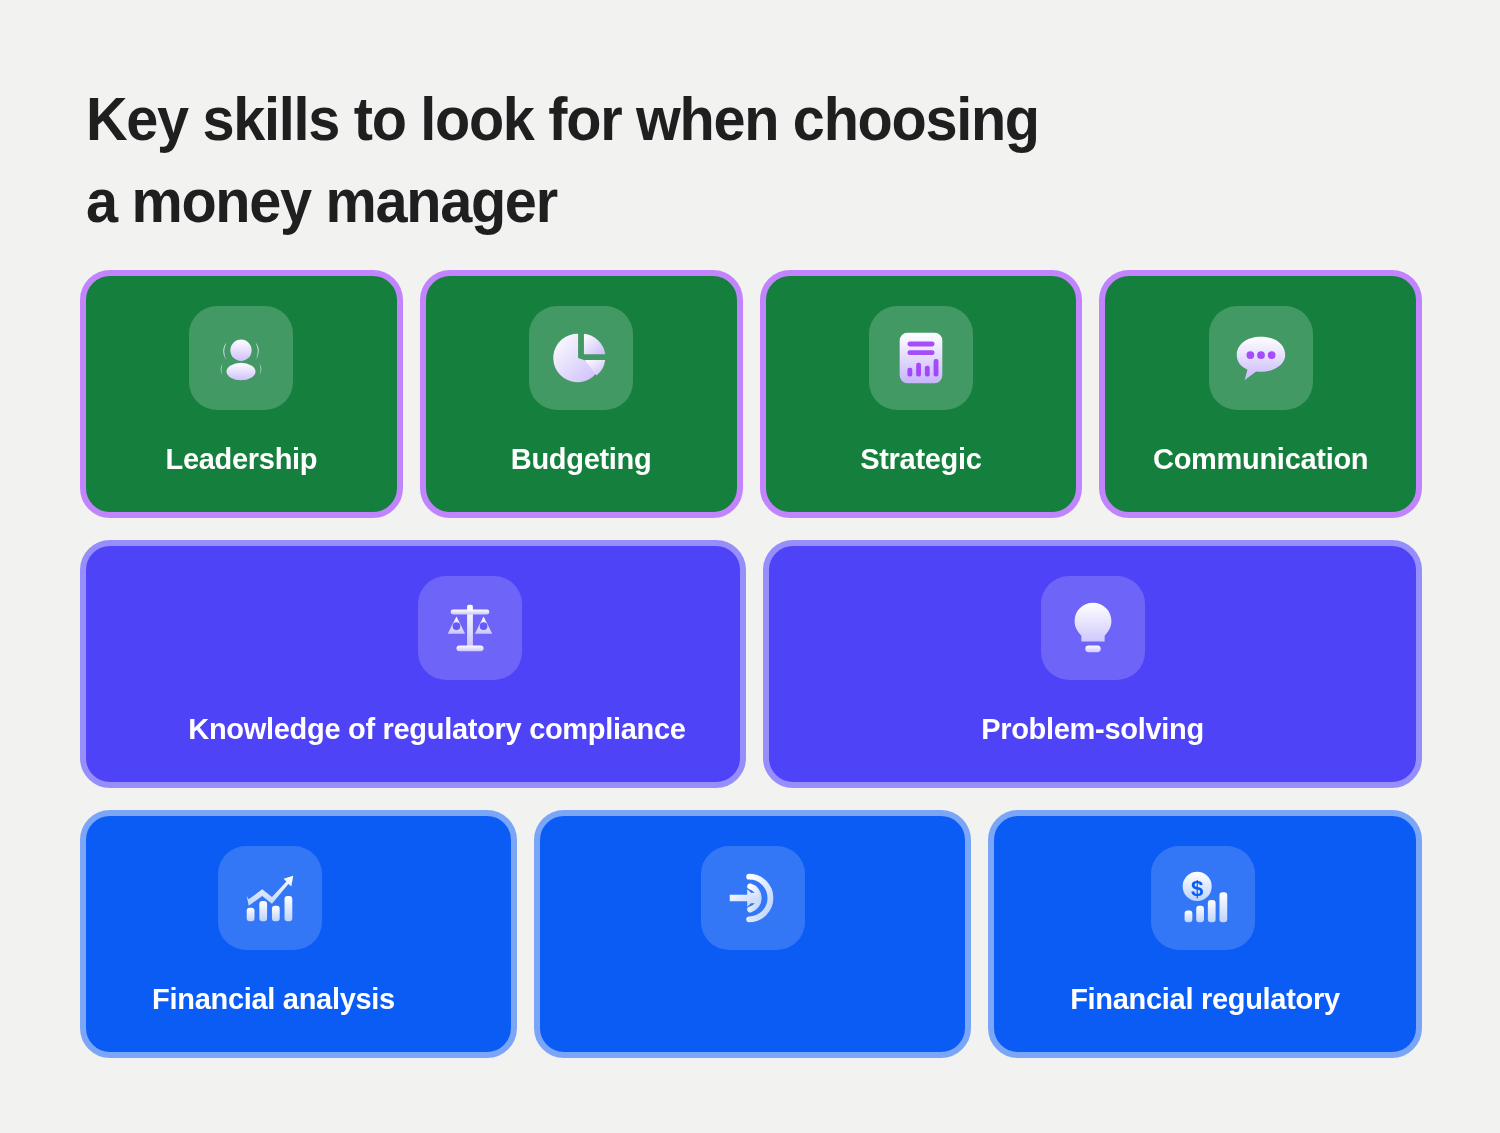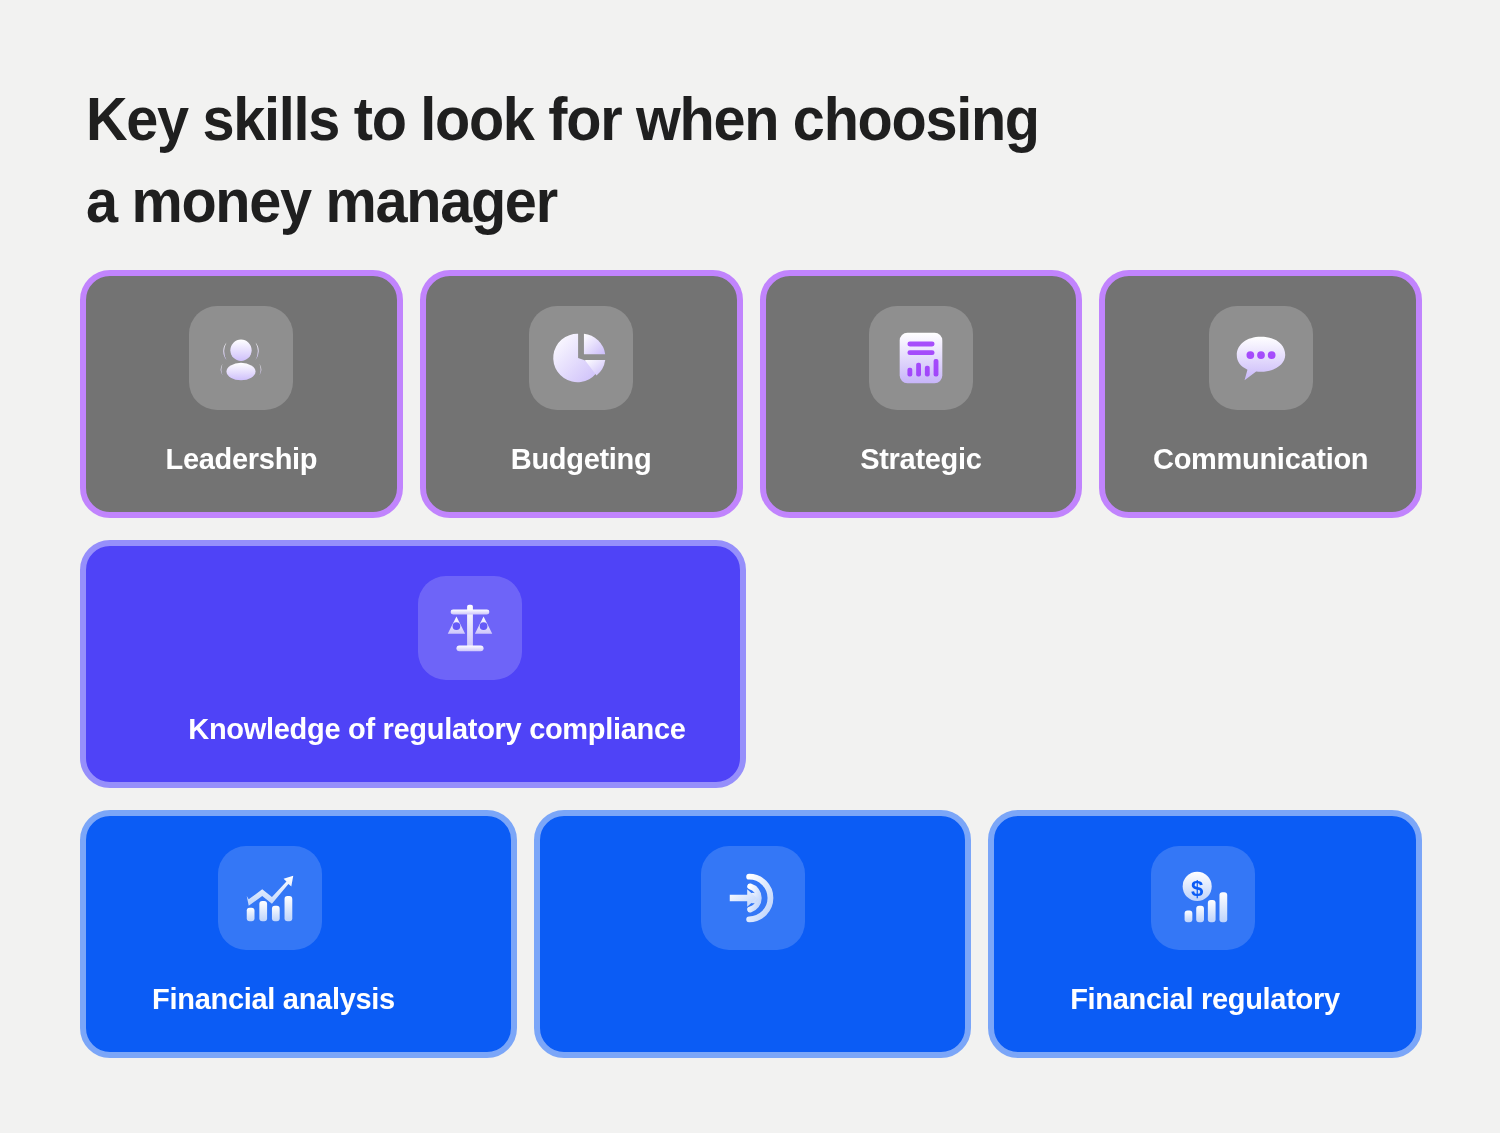--- a/index.html
+++ b/index.html
@@ -35,21 +35,21 @@
   .card {
     position:relative;
     border-radius:30px;
     display:flex;
     flex-direction:column;
     align-items:center;
     justify-content:flex-start;
     overflow:hidden;
   }
   
-  .card.purple { background:#737373; border:6px solid #c184fd;justify-content:space-between; }
+  .card.purple { background:#15803d; border:6px solid #c184fd;justify-content:space-between; }
   .card.indigo { background:#4f43f7; border:6px solid #968ffb; }
   .card.blue   { background:#0b5cf5; border:6px solid #7ba6f8; }
 
   .card .icon-wrap {
     margin-top:30px;
     width:104px; height:104px;
     border-radius:28px;
     background:rgba(255,255,255,0.17);
     display:flex; align-items:center; justify-content:center;
   }
@@ -206,20 +206,37 @@
             </g>
             <g fill="#4f43f7" opacity="0.85">
               <circle cx="18" cy="30" r="4"></circle>
               <circle cx="46" cy="30" r="4"></circle>
             </g>
           </svg>
         </div>
         <div class="label">Knowledge of regulatory compliance</div>
       </div>
 
+      <div class="card indigo card-problem">
+        <div class="icon-wrap">
+          <svg viewBox="0 0 64 64">
+            <defs>
+                <linearGradient id="g6" x1="0" y1="0" x2="0" y2="1">
+              <stop offset="0" stop-color="#ffffff"></stop>
+                  <stop offset="1" stop-color="#cfc9fc"></stop>
+            </linearGradient>
+              </defs>
+            <g fill="url(#g6)">
+              <path d="M32 6 C21 6 13 14.5 13 25 C13 32 17 36.5 20 40 L20 46 L44 46 L44 40 C47 36.5 51 32 51 25 C51 14.5 43 6 32 6 Z"></path>
+              <rect x="24" y="50" width="16" height="7" rx="3.5"></rect>
+            </g>
+          </svg>
+        </div>
+        <div class="label">Problem-solving</div>
+      </div>
 
     </div>
 
     <div class="row row3">
 
       <div class="card blue card-analysis">
         <div class="icon-wrap">
           <svg viewBox="0 0 64 64">
             <defs>
                 <linearGradient id="g7" x1="0" y1="0" x2="0" y2="1">

